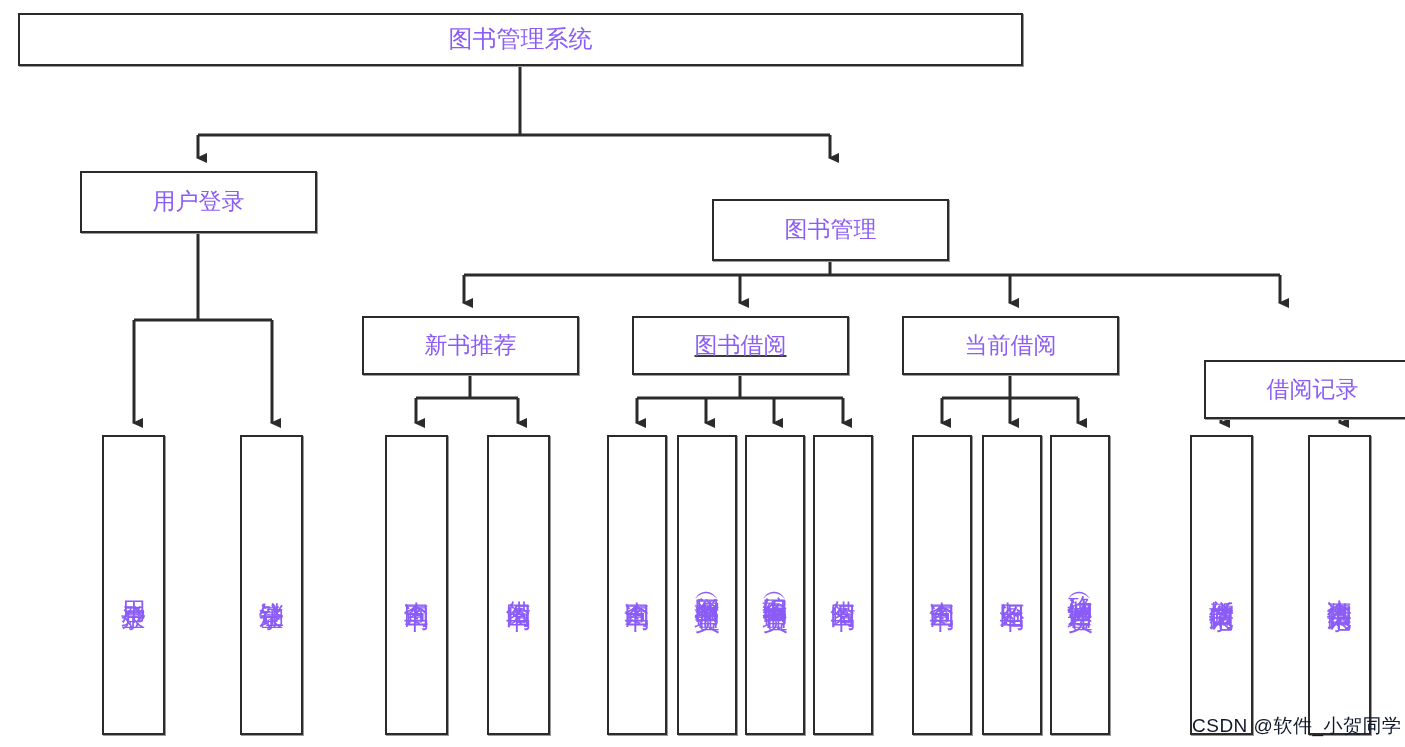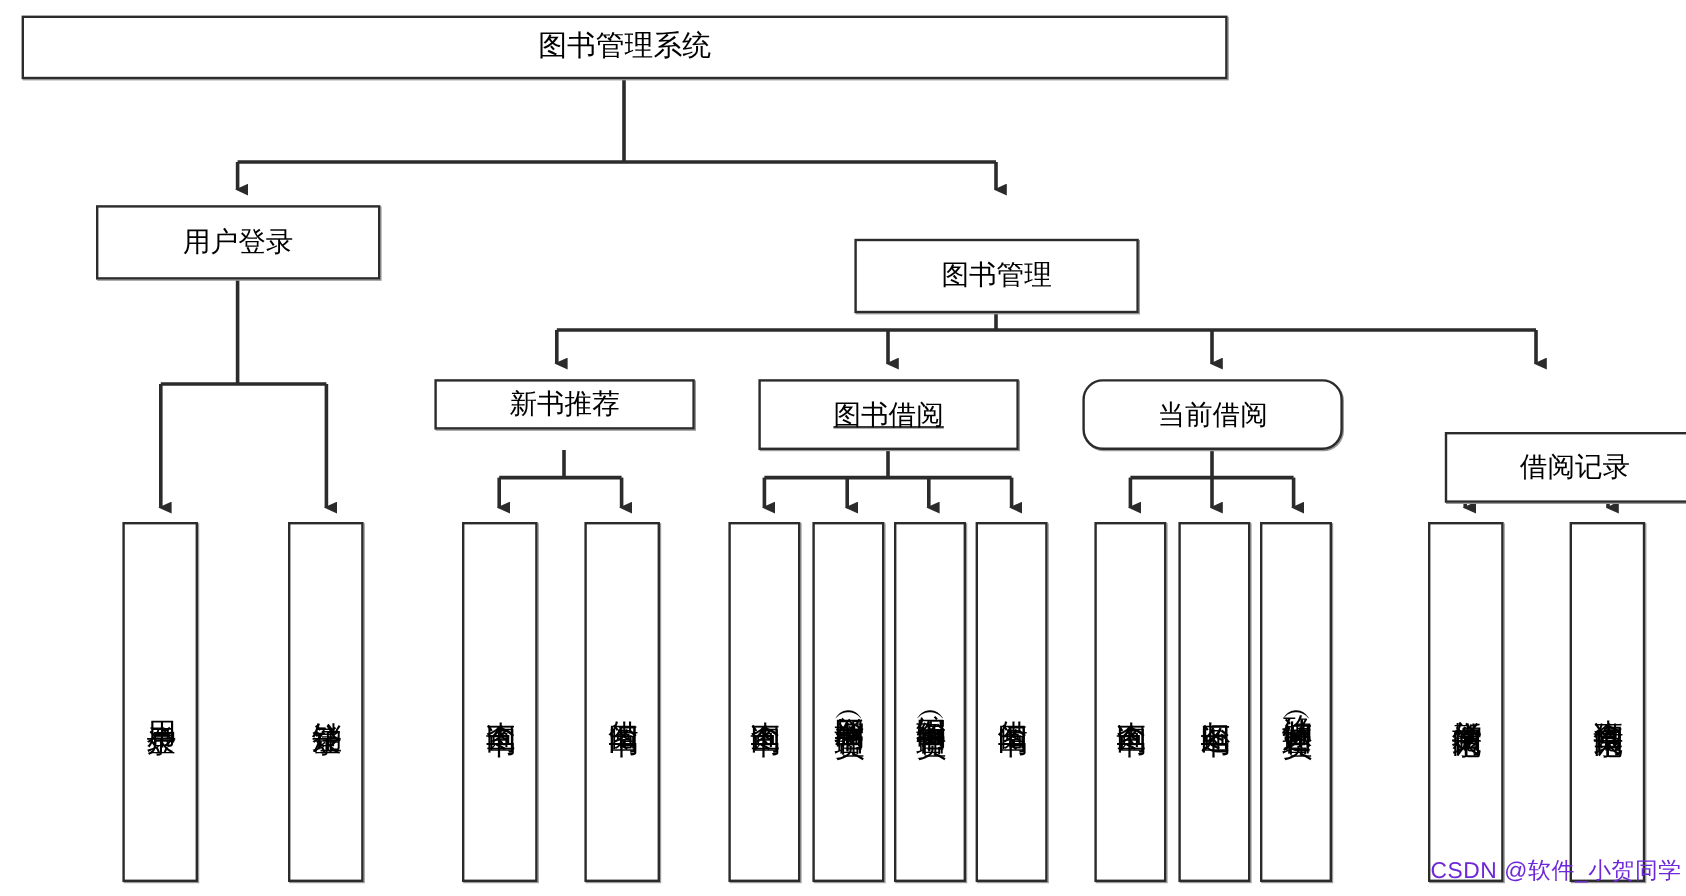--- a/index.html
+++ b/index.html
@@ -30,21 +30,21 @@
     box-sizing: border-box;
     border: 2px solid #2b2b2b;
     background: #ffffff;
     display: flex;
     align-items: center;
     justify-content: center;
     color: #3a3a3a;
     box-shadow: 1px 1px 0 #9a9a9a;
   }
   .node .label {
-    color: #000000;
+    color: #8b5cf6;
     line-height: 1.12;
     text-align: left;
     white-space: nowrap;
   }
   .node.horiz .label {
     font-size: 23px;
   }
   .node.root .label {
     font-size: 24px;
   }
@@ -54,21 +54,21 @@
   }
   .node.vert .label {
     writing-mode: vertical-rl;
     text-orientation: upright;
     font-size: 25px;
     letter-spacing: 2px;
     line-height: 1;
   }
   .watermark {
     position: absolute;
-    color: #6d28d9;
+    color: #0f172a;
     font-size: 19px;
     white-space: nowrap;
     letter-spacing: 0.5px;
   }
 </style>
 </head>
 <body>
 
 <div id="canvas">
 
@@ -126,27 +126,27 @@
     <span class="label">图书管理系统</span>
   </div>
 
   <div class="node horiz" style="left:80px; top:171px; width:237px; height:62px;">
     <span class="label">用户登录</span>
   </div>
   <div class="node horiz" style="left:712px; top:171px; width:237px; height:62px;margin-top:28px;">
     <span class="label">图书管理</span>
   </div>
 
-  <div class="node horiz" style="left:362px; top:316px; width:217px; height:42px;font-family:Liberation Serif, serif;">
+  <div class="node horiz" style="left:362px; top:316px; width:217px; height:59px;font-family:Liberation Serif, serif;">
     <span class="label">新书推荐</span>
   </div>
   <div class="node horiz" style="left:632px; top:316px; width:217px; height:59px;text-decoration:underline;">
     <span class="label">图书借阅</span>
   </div>
-  <div class="node horiz" style="left:902px; top:316px; width:217px; height:59px;border-radius:17px;">
+  <div class="node horiz" style="left:902px; top:316px; width:217px; height:59px;">
     <span class="label">当前借阅</span>
   </div>
   <div class="node horiz" style="left:1204px; top:316px; width:217px; height:59px;margin-top:44px;">
     <span class="label">借阅记录</span>
   </div>
 
   <div class="node vert" style="left:102px; top:435px; width:63px; height:300px;">
     <span class="label">用户登录</span>
   </div>
   <div class="node vert" style="left:240px; top:435px; width:63px; height:300px;">

